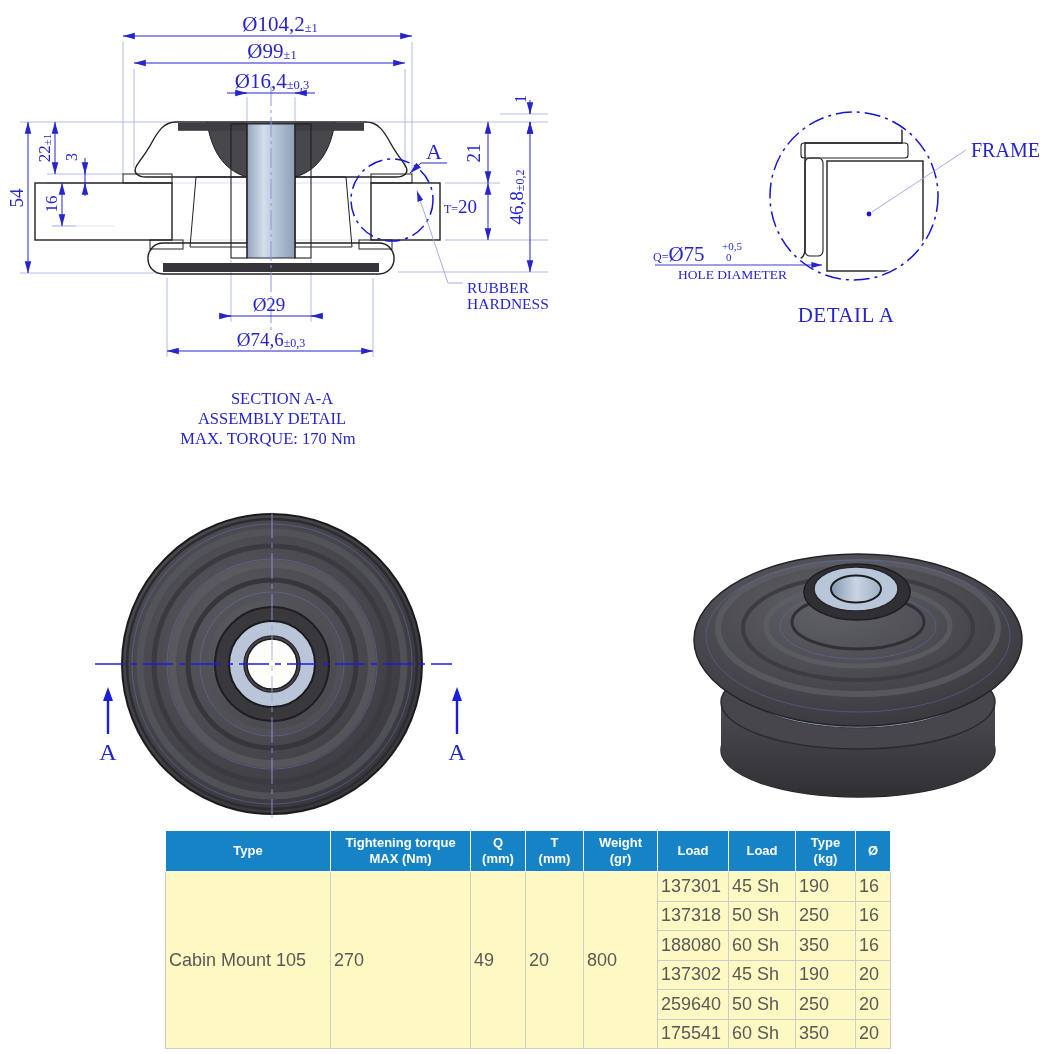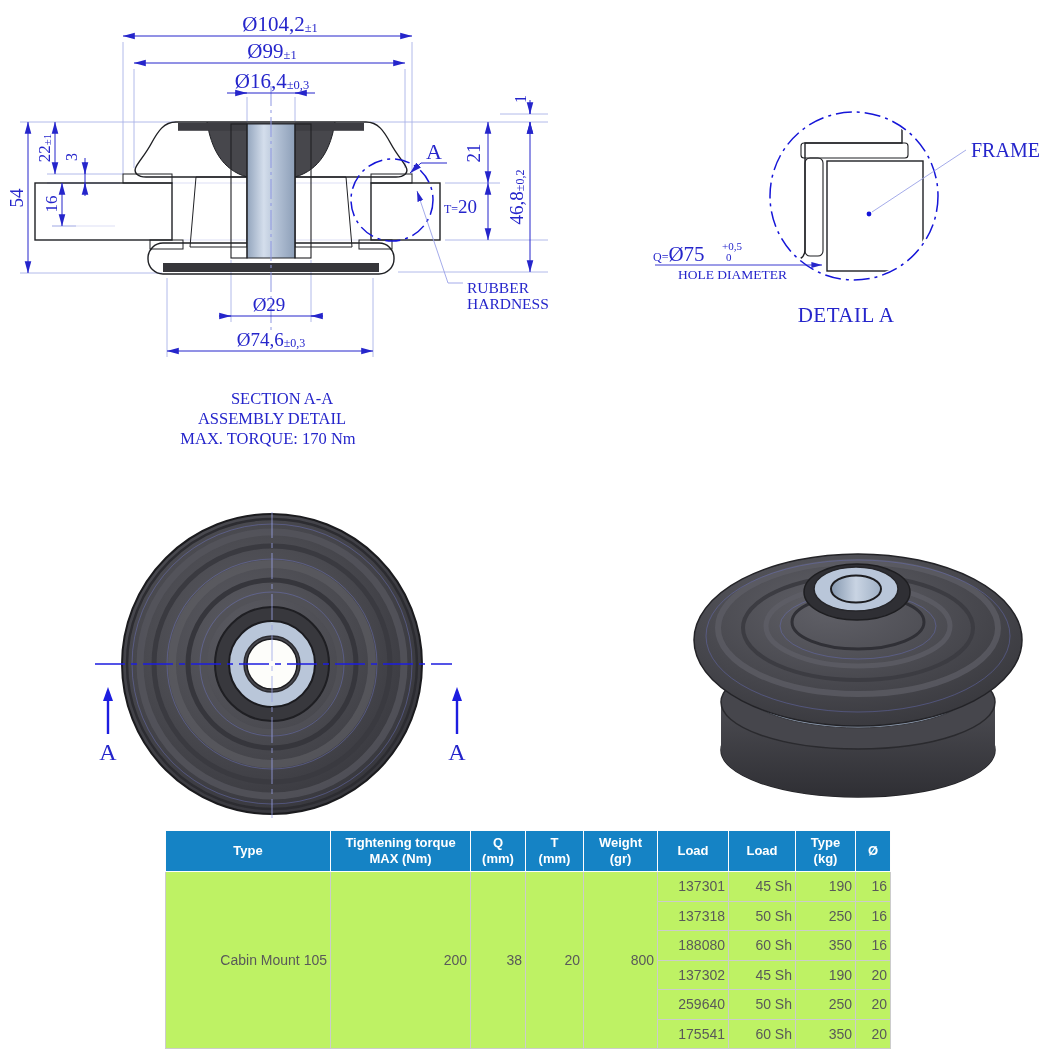--- a/index.html
+++ b/index.html
@@ -9,22 +9,22 @@
   svg text{font-family:"Liberation Serif",serif;fill:#2525cb;}
   .dim{stroke:#2525cb;stroke-width:1;fill:none;}
   .ext{stroke:#a9b2e8;stroke-width:0.9;fill:none;}
   .ext2{stroke:#a9b2e8;stroke-width:0.8;fill:none;opacity:.5;}
   .cl{stroke:#8d96e2;stroke-width:1;fill:none;stroke-dasharray:20 4 3 4;}
   .outl{stroke:#1f2024;stroke-width:1.4;fill:none;}
   .ldr{stroke:#9aa2e8;stroke-width:0.9;fill:none;}
   #spec{position:absolute;left:165px;top:830px;border-collapse:collapse;table-layout:fixed;}
   #spec th{background:#1583c5;color:#ffffff;border:1.5px solid #fdfdfd;
            font-size:13px;font-weight:600;line-height:1.25;padding:3px 1px;height:34px;}
-  #spec td{border:1px solid #cccccc;color:#595959;font-size:14px;text-align:right;
-           height:28.5px;padding:0 3px;background:#bef264;}
+  #spec td{border:1px solid #cccccc;color:#595959;font-size:18px;text-align:left;
+           height:28.5px;padding:0 3px;background:#fef9c3;}
 </style>
 </head>
 <body>
 
 <svg width="0" height="0" style="left:0;top:0">
   <defs>
     <marker id="arw" markerWidth="12.5" markerHeight="8" refX="11.8" refY="4" orient="auto-start-reverse">
       <path d="M0,0.7 L12,4 L0,7.3 Z" fill="#2525cb"></path>
     </marker>
     <pattern id="hR" width="8" height="8" patternUnits="userSpaceOnUse" patternTransform="rotate(-45)">
@@ -285,22 +285,22 @@
         </th>
       <th>
           <div>Ø</div>
           <div></div>
         </th>
     </tr>
   </thead>
   <tbody id="spec-body">
       <tr>
         <td rowspan="6">Cabin Mount 105</td>
-        <td rowspan="6">200</td>
-        <td rowspan="6">38</td>
+        <td rowspan="6">270</td>
+        <td rowspan="6">49</td>
         <td rowspan="6">20</td>
         <td rowspan="6">800</td>
         <td>137301</td>
         <td>45 Sh</td>
         <td>190</td>
         <td>16</td>
       </tr>
       <tr>
         <td>137318</td>
         <td>50 Sh</td>

